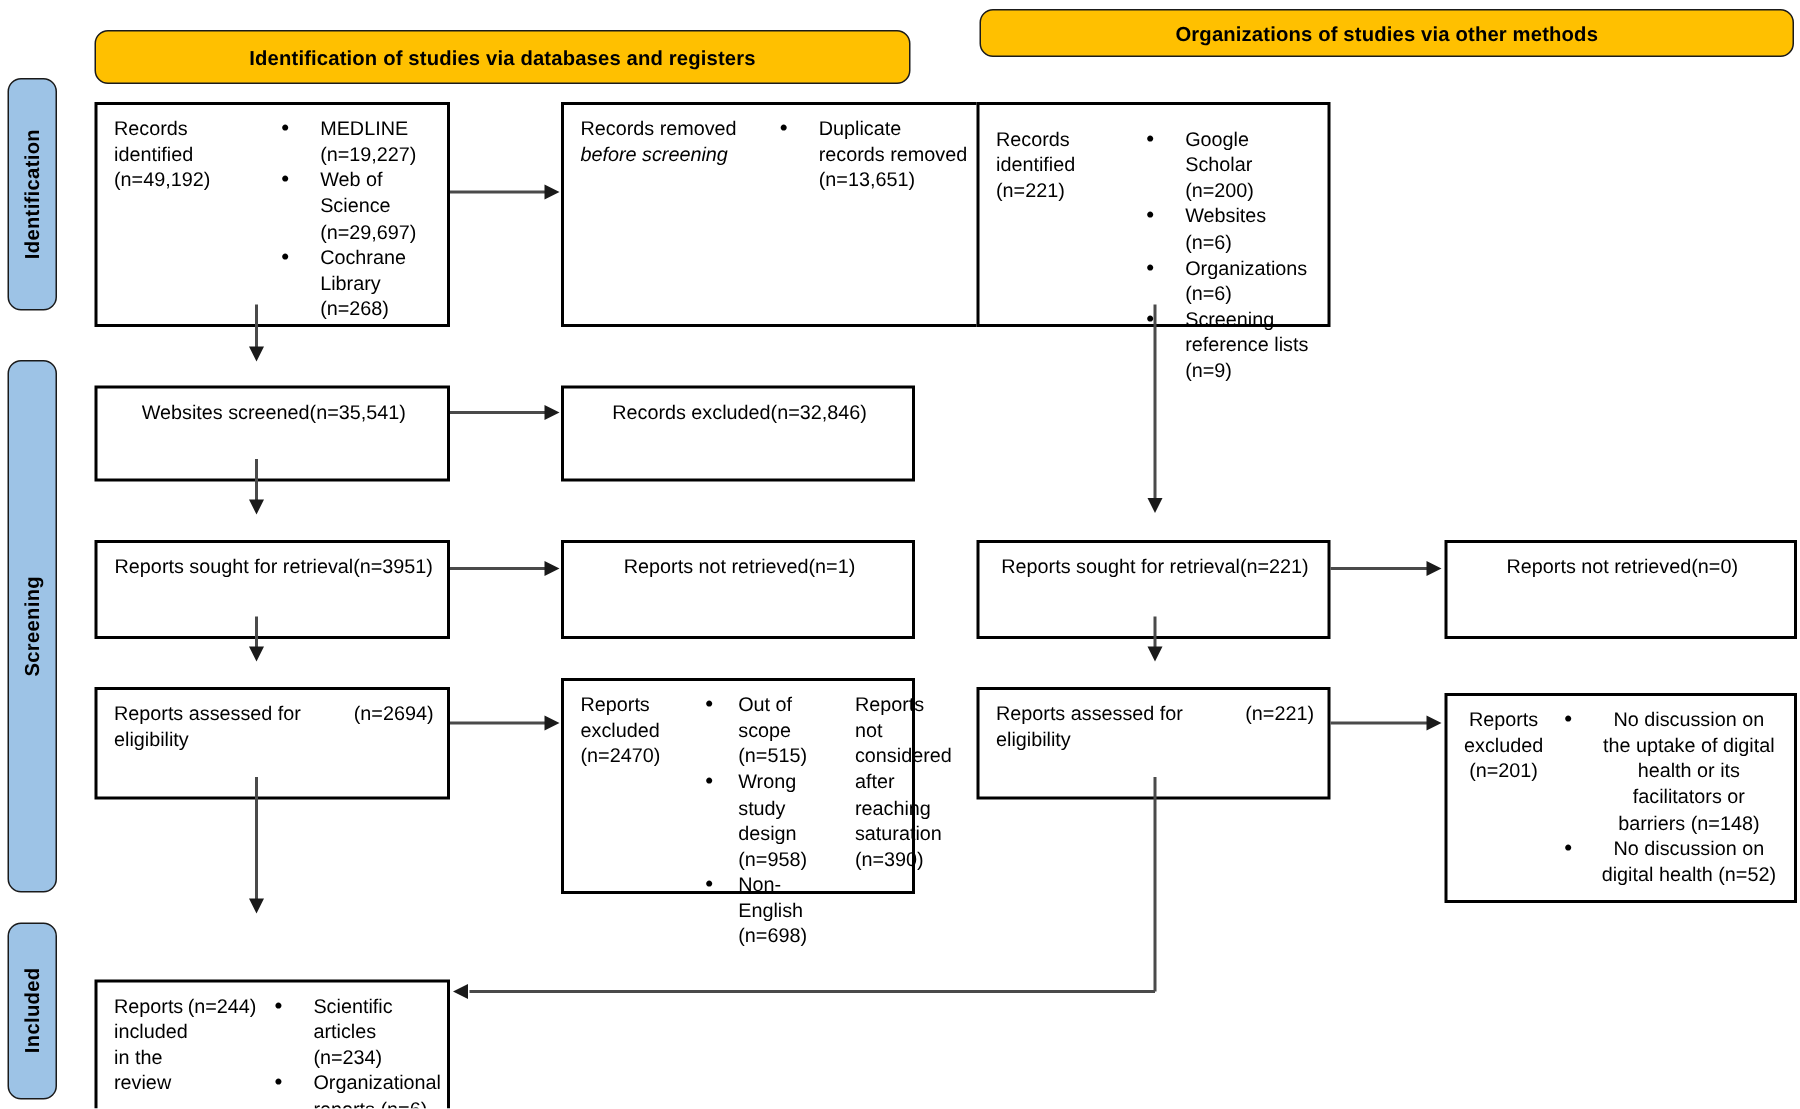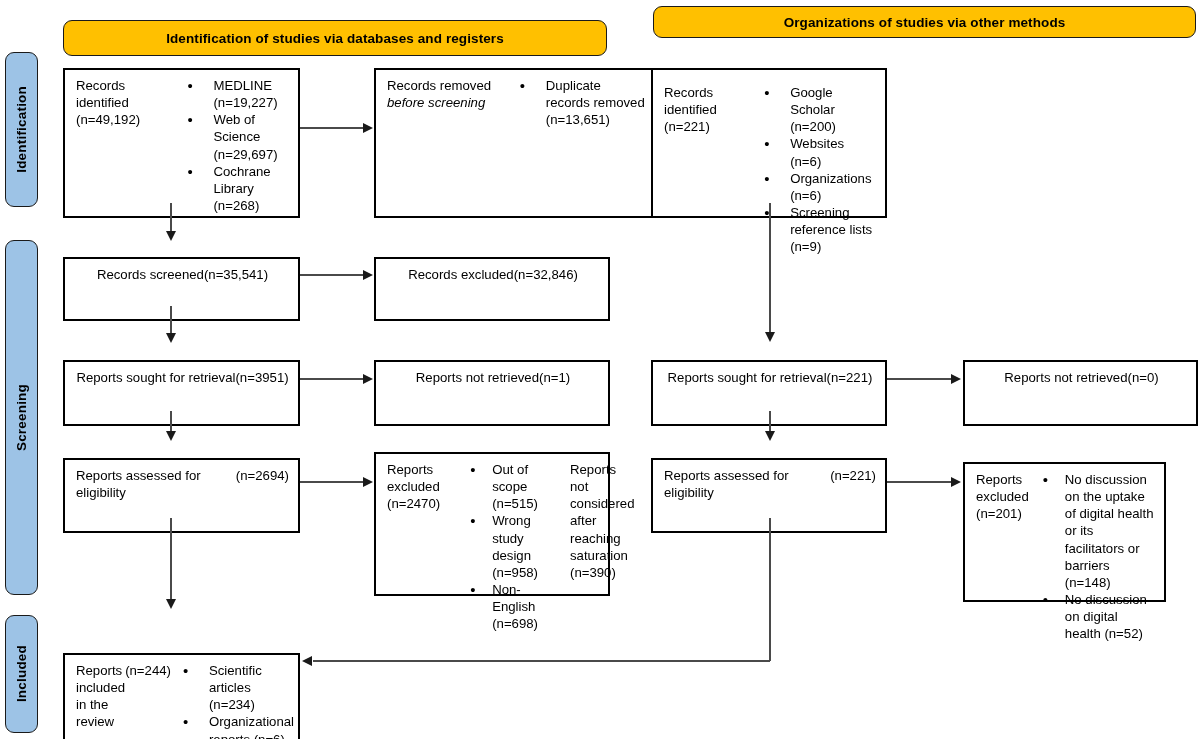--- a/index.html
+++ b/index.html
@@ -161,21 +161,21 @@
   </div>
 
   <div class="box" style="left:374px; top:53px; width:284px; height:150px;gap:12px;">
     <p><span>Records removed </span><span class="em">before screening</span></p>
     <ul class="bul">
       <li>Duplicate records removed (n=13,651)</li>
     </ul>
   </div>
 
   <div class="box" style="left:63px; top:242px; width:237px; height:64px;">
-    <p>Records screened</p>
+    <p>Websites screened</p>
     <p>(n=35,541)</p>
   </div>
 
   <div class="box" style="left:374px; top:242px; width:236px; height:64px;">
     <p>Records excluded</p>
     <p>(n=32,846)</p>
   </div>
 
   <div class="box" style="left:63px; top:345px; width:237px; height:66px;">
     <p>Reports sought for retrieval</p>
@@ -232,21 +232,21 @@
   <div class="box" style="left:963px; top:345px; width:235px; height:66px;">
     <p>Reports not retrieved</p>
     <p>(n=0)</p>
   </div>
 
   <div class="box" style="left:651px; top:443px; width:236px; height:75px;">
     <p>Reports assessed for eligibility</p>
     <p>(n=221)</p>
   </div>
 
-  <div class="box top" style="left:963px; top:447px; width:203px; height:140px;">
+  <div class="box top" style="left:963px; top:447px; width:235px; height:140px;text-align:center;">
     <p>Reports excluded (n=201)</p>
     <ul class="bul tight">
       <li>No discussion on the uptake of digital health or its facilitators or barriers (n=148)</li>
       <li>No discussion on digital health (n=52)</li>
     </ul>
   </div>
 
   <div class="hline" style="left:300px; top:127px; width:64px;"></div>
   <div class="arrow-r" style="left:363px; top:122.5px;"></div>
 

